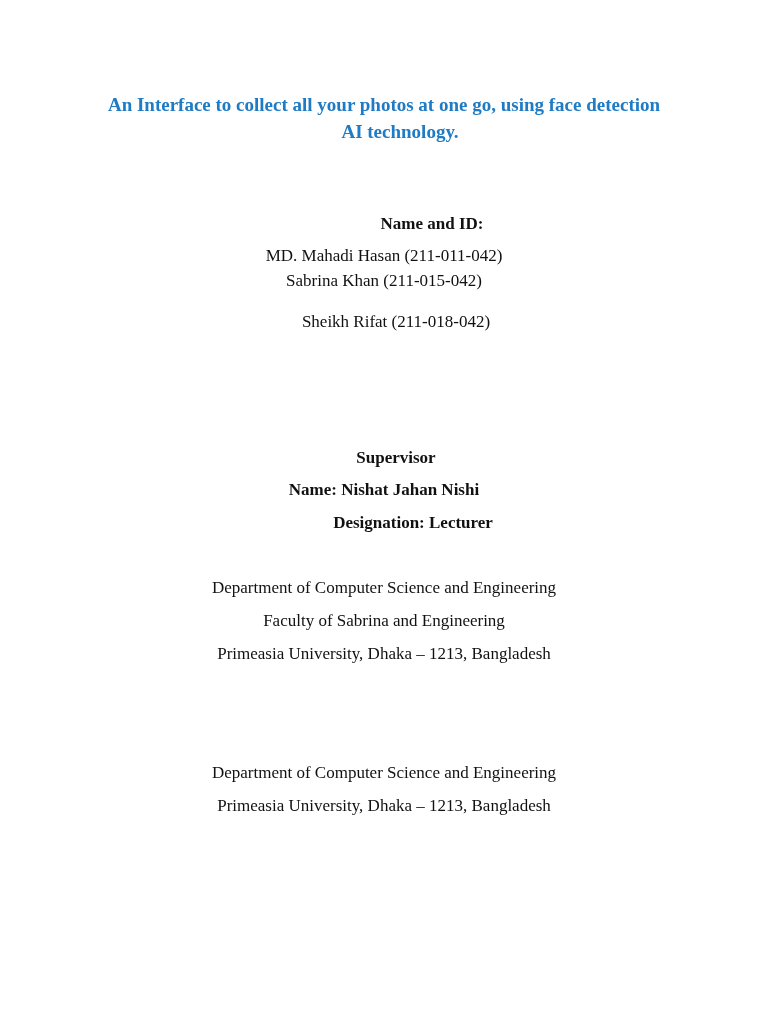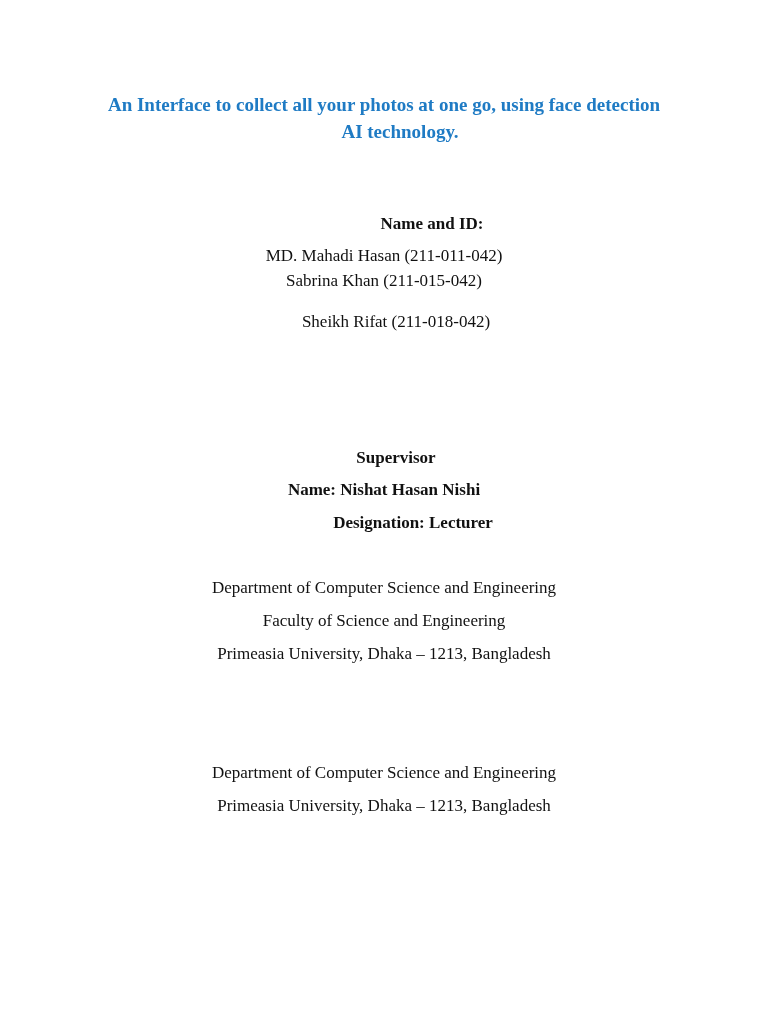--- a/index.html
+++ b/index.html
@@ -49,27 +49,27 @@
 
   <div>
     <div class="line bold" style="top:214px;padding-left:48px;">Name and ID:</div>
     <div class="line" style="top:246px;">MD. Mahadi Hasan (211-011-042)</div>
     <div class="line" style="top:271px;">Sabrina Khan (211-015-042)</div>
     <div class="line" style="top:312px;margin-left:12px;">Sheikh Rifat (211-018-042)</div>
   </div>
 
   <div>
     <div class="line bold" style="top:448px;margin-left:12px;">Supervisor</div>
-    <div class="line bold" style="top:480px;">Name: Nishat Hasan Nishi</div>
+    <div class="line bold" style="top:480px;">Name: Nishat Jahan Nishi</div>
     <div class="line bold" style="top:513px;margin-left:29px;">Designation: Lecturer</div>
   </div>
 
   <div>
     <div class="line" style="top:578px;">Department of Computer Science and Engineering</div>
-    <div class="line" style="top:611px;">Faculty of Science and Engineering</div>
+    <div class="line" style="top:611px;">Faculty of Sabrina and Engineering</div>
     <div class="line" style="top:644px;">Primeasia University, Dhaka – 1213, Bangladesh</div>
   </div>
 
   <div>
     <div class="line" style="top:763px;">Department of Computer Science and Engineering</div>
     <div class="line" style="top:796px;">Primeasia University, Dhaka – 1213, Bangladesh</div>
   </div>
 
 </div>
 

